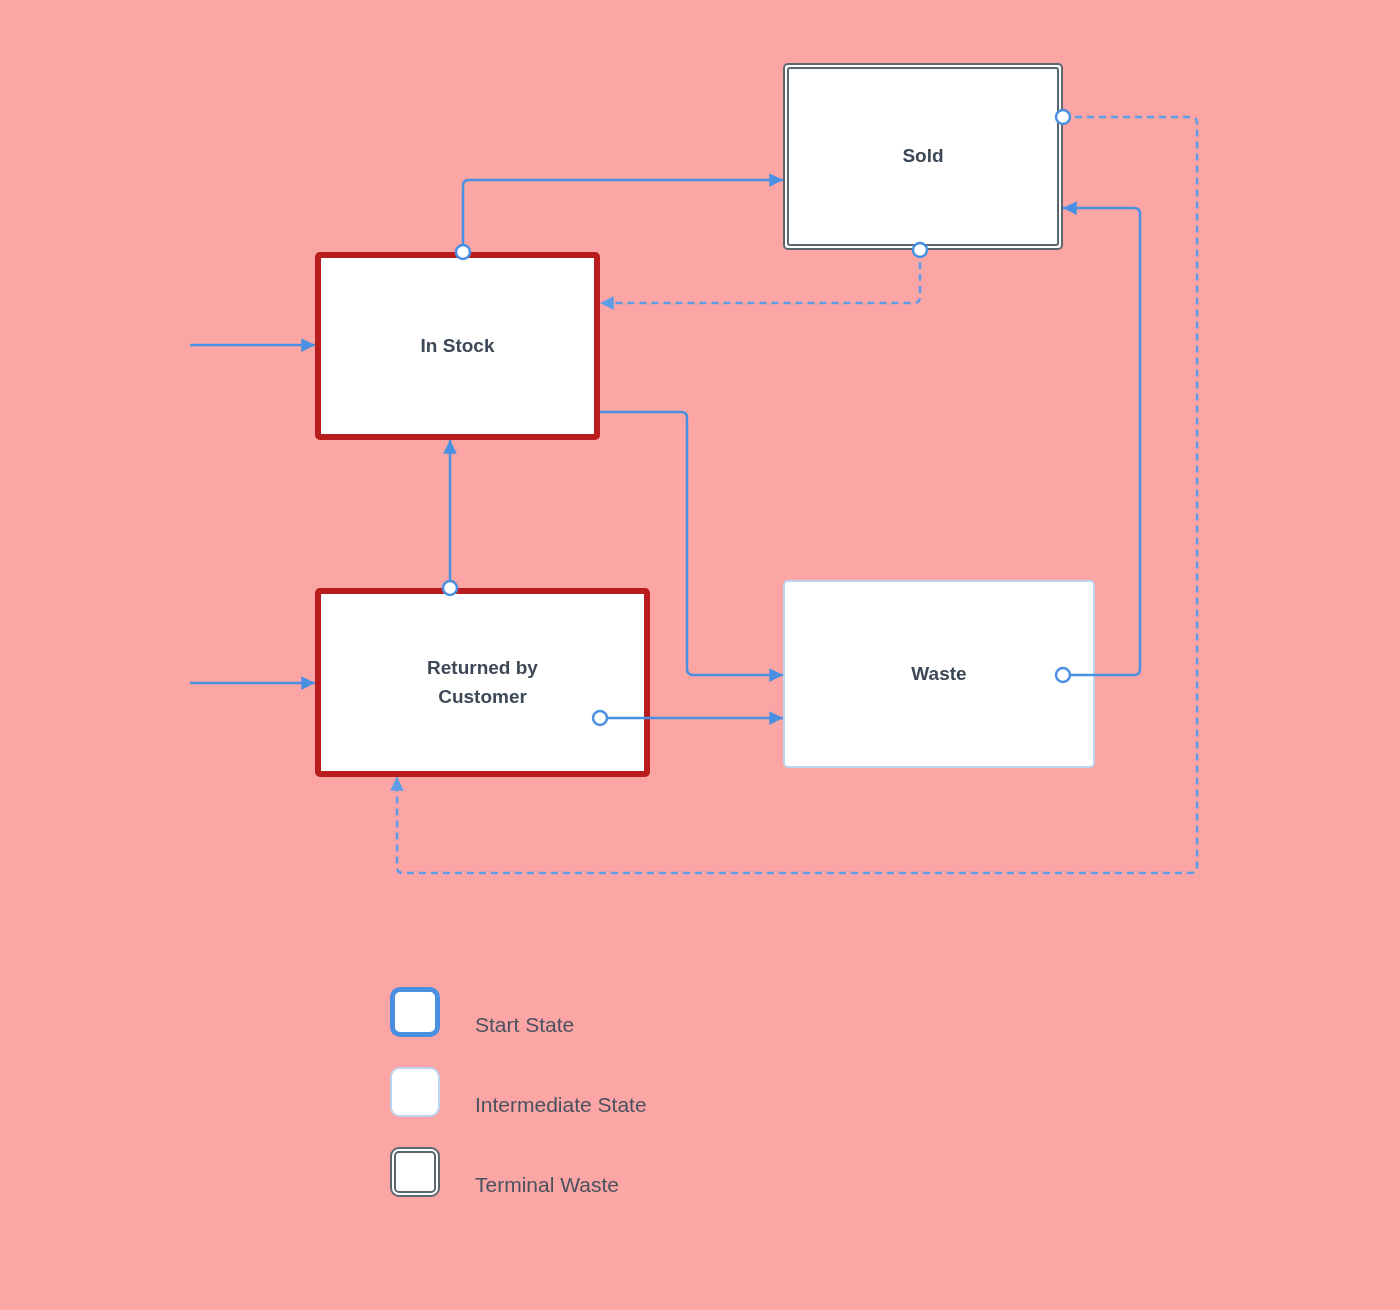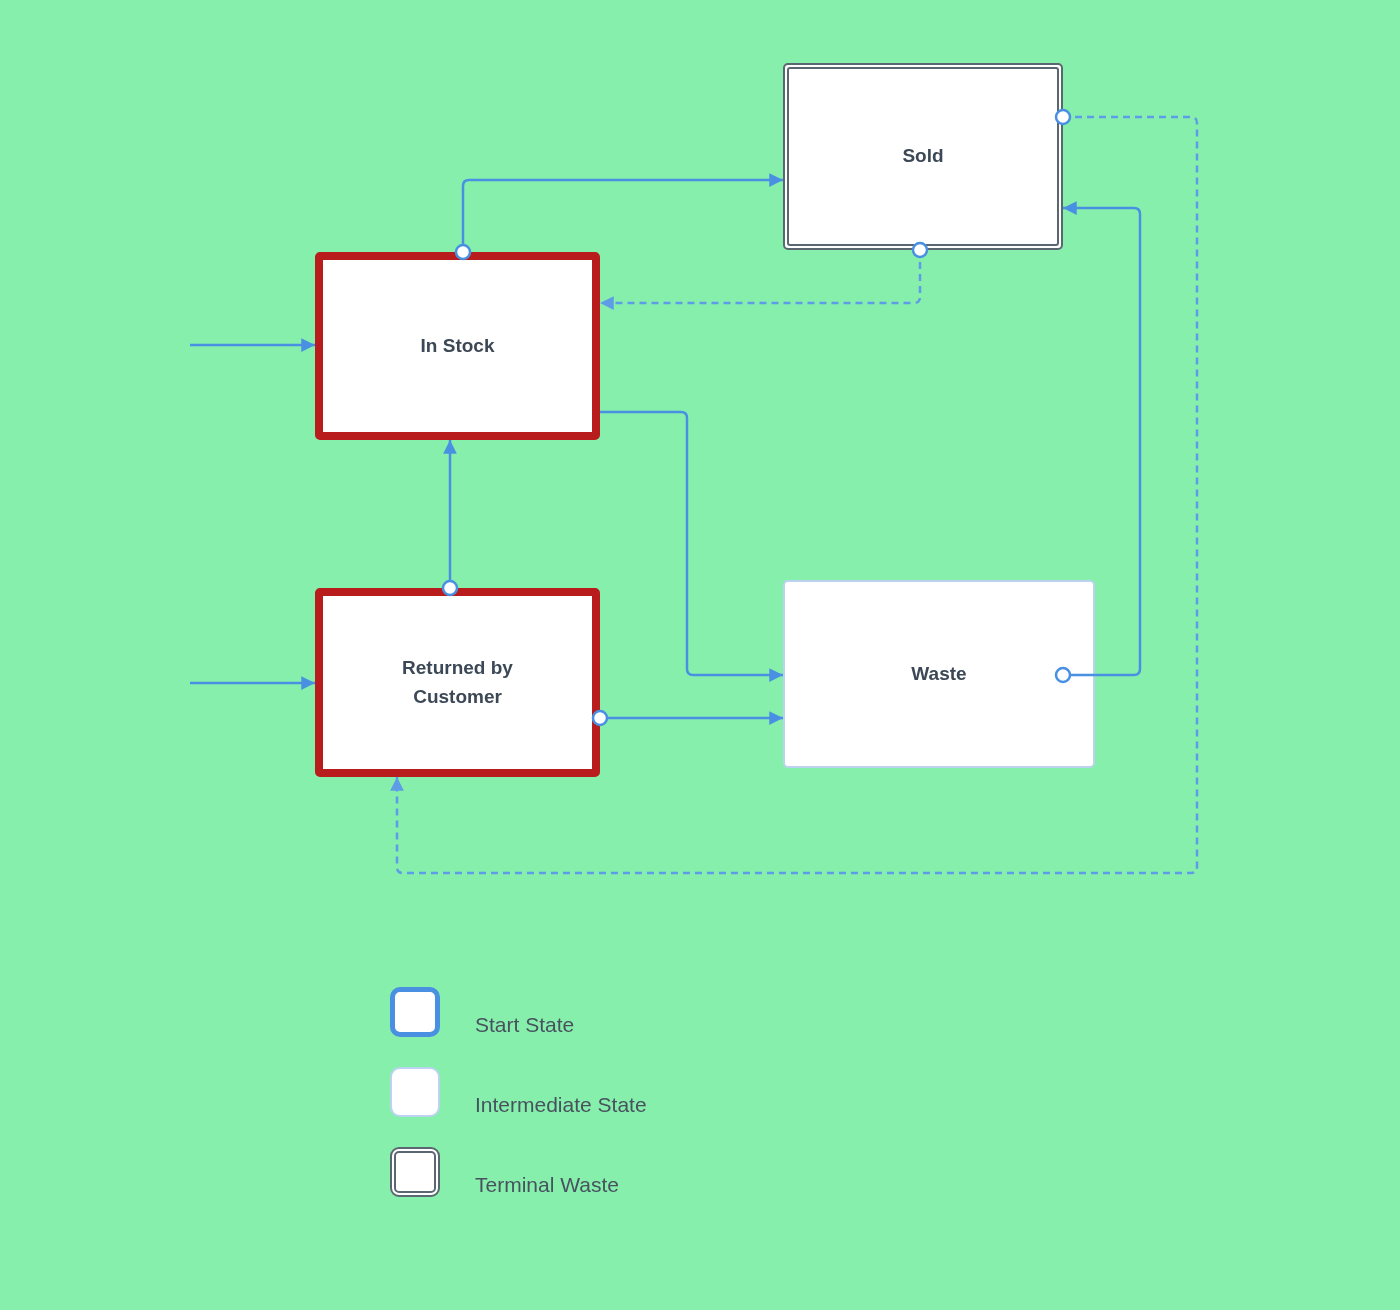--- a/index.html
+++ b/index.html
@@ -3,21 +3,21 @@
 <meta charset="utf-8">
 <style>
   * { margin: 0; padding: 0; box-sizing: border-box; }
   html, body { background: #ffffff; }
   body { font-family: "Liberation Sans", sans-serif; }
 
   .canvas {
     position: relative;
     width: 1400px;
     height: 1310px;
-    background: #86efac;
+    background: #fca5a5;
     overflow: hidden;
   }
 
   svg.edges {
     position: absolute;
     left: 0; top: 0;
     width: 1400px; height: 1310px;
     pointer-events: none;
   }
   svg.edges path, svg.edges circle { pointer-events: auto; }
@@ -30,35 +30,35 @@
     text-align: center;
     background: #ffffff;
     border-radius: 5px;
   }
   .node .label {
     font-size: 19px;
     font-weight: bold;
     color: #3d4856;
     line-height: 1.5;
   }
-  .node.start { border: 8px solid #b91c1c; }
+  .node.start { border: 6px solid #b91c1c; }
   .node.intermediate { border: 2px solid #bcd3f0; }
   .node.terminal { border: 2px solid #5b6770; }
   .node.terminal::after {
     content: "";
     position: absolute;
     inset: 2px;
     border: 2px solid #5b6770;
     border-radius: 3px;
     pointer-events: none;
   }
 
   #node-sold     { left: 783px; top: 63px;  width: 280px; height: 187px; }
   #node-instock  { left: 315px; top: 252px; width: 285px; height: 188px; }
-  #node-returned { left: 315px; top: 588px; width: 285px; height: 189px; }
+  #node-returned { left: 315px; top: 588px; width: 335px; height: 189px; }
   #node-returned .label { max-width: 160px; }
   #node-waste    { left: 783px; top: 580px; width: 312px; height: 188px; }
 
   .legend {
     position: absolute;
     left: 390px;
     top: 987px;
   }
   .legend-row {
     display: flex;

